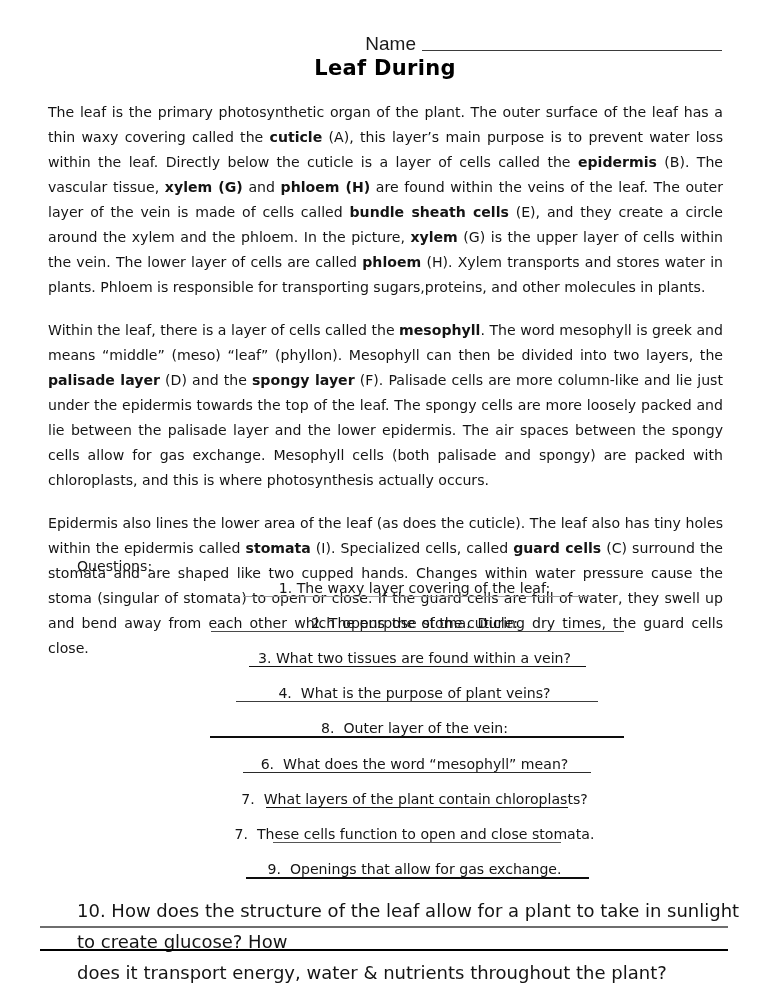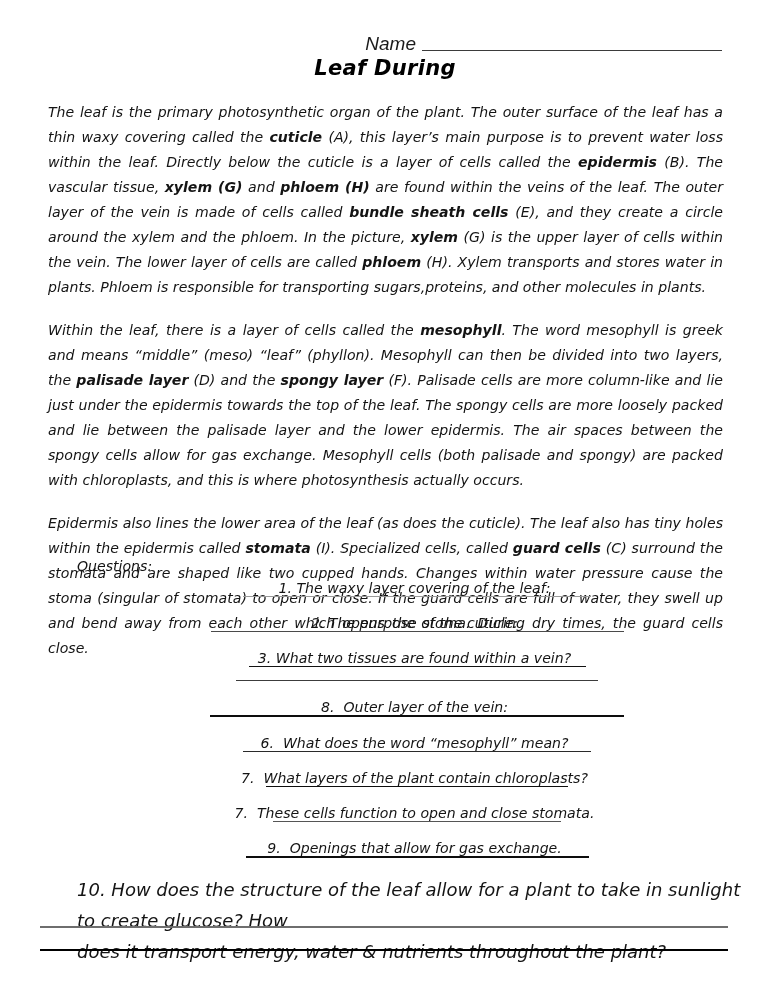--- a/index.html
+++ b/index.html
@@ -16,21 +16,20 @@
     color: #000000;
     overflow: hidden;
   }
 
   .page {
     position: absolute;
     left: 0; top: 0;
     width: 768px;
     height: 726px;
     background: #fff;
-    font-style: italic;
   }
 
   
   .name-row {
     position: absolute;
     left: 48px;
     top: 28px;
     width: 674px;
     height: 26px;
     display: flex;
@@ -172,20 +171,21 @@
         </div>
         <div class="q-row">
           <span class="q-text">2. The purpose of the cuticle:</span>
           <span class="q-rule" style="width: 413px; border-bottom: 1.8px solid rgb(74, 74, 74);"></span>
         </div>
         <div class="q-row">
           <span class="q-text">3. What two tissues are found within a vein?</span>
           <span class="q-rule" style="width: 337px; border-bottom: 1.9px solid rgb(18, 18, 18);"></span>
         </div>
         <div class="q-row">
+          <span class="q-text">4.  What is the purpose of plant veins?</span>
           <span class="q-rule" style="width: 362px; border-bottom: 1.8px solid rgb(60, 60, 60);"></span>
         </div>
         <div class="q-row">
           <span class="q-text">8.  Outer layer of the vein:</span>
           <span class="q-rule" style="width: 414px; border-bottom: 2px solid rgb(13, 13, 13);"></span>
         </div>
         <div class="q-row">
           <span class="q-text">6.  What does the word “mesophyll” mean?</span>
           <span class="q-rule" style="width: 348px; border-bottom: 1.8px solid rgb(42, 42, 42);"></span>
         </div>

